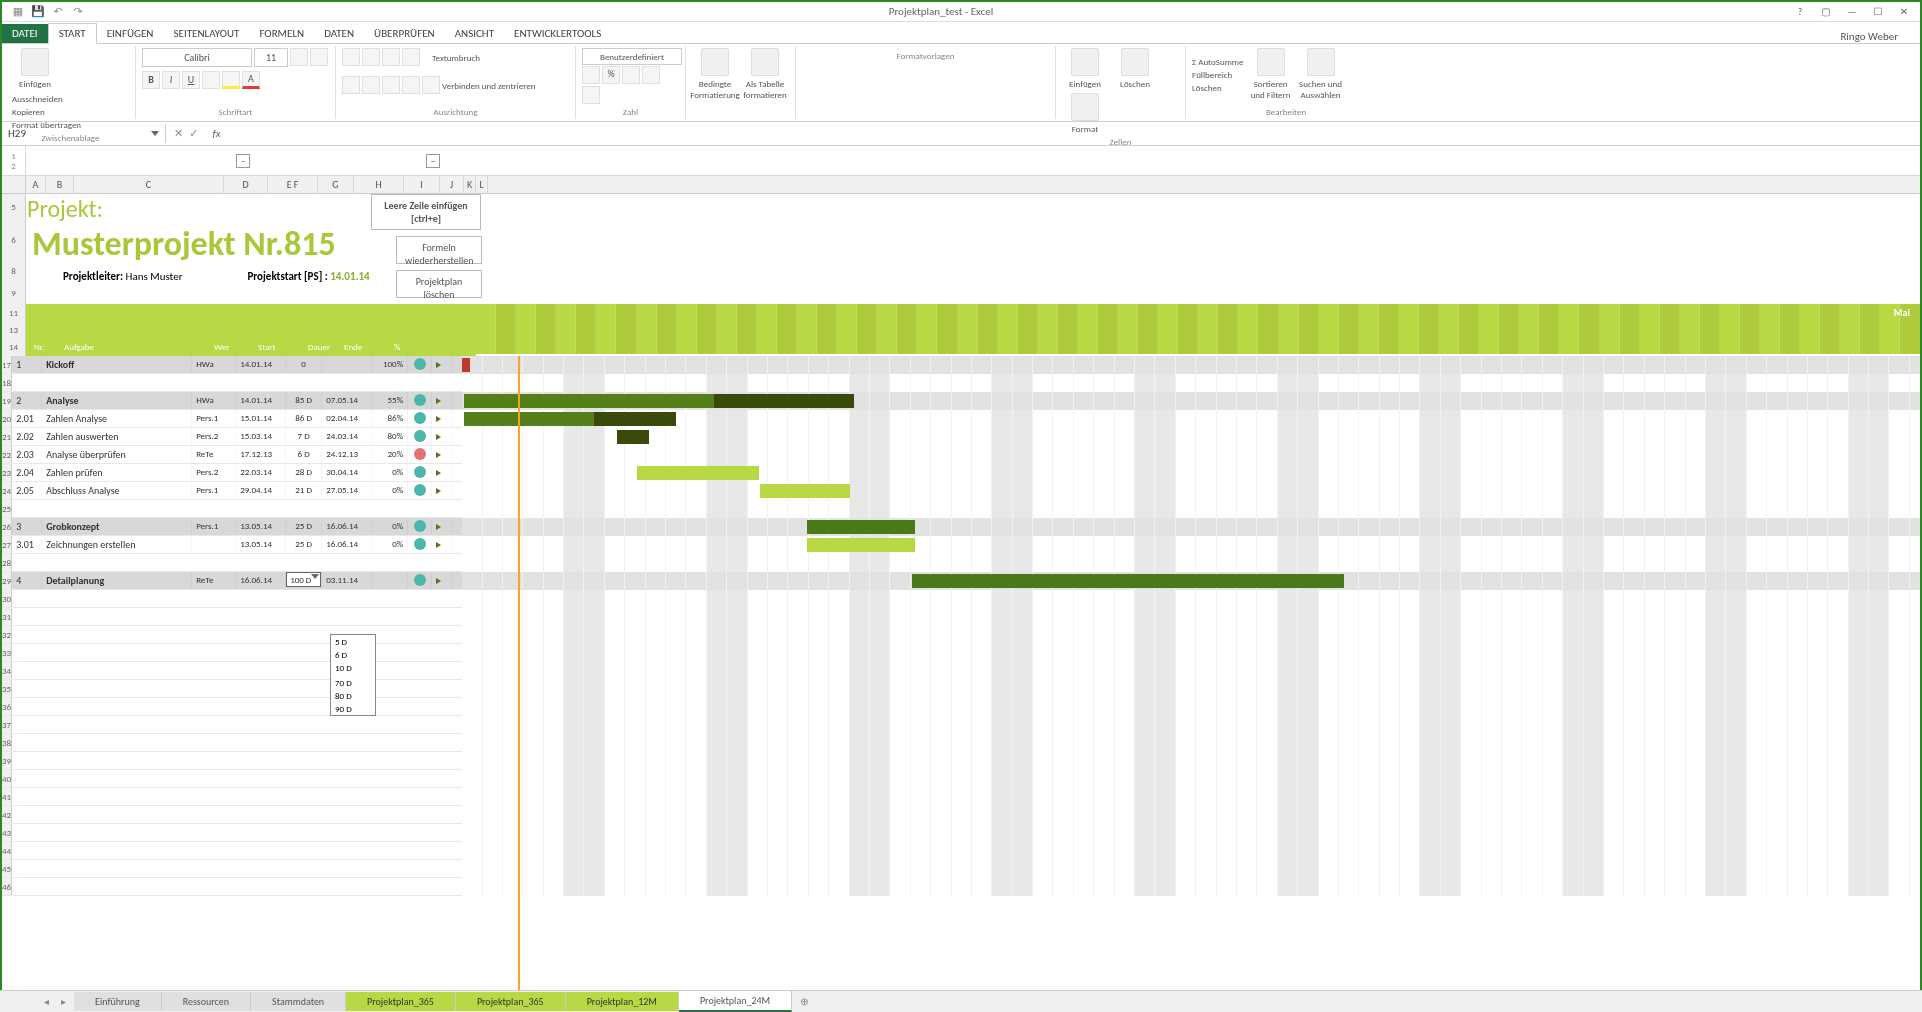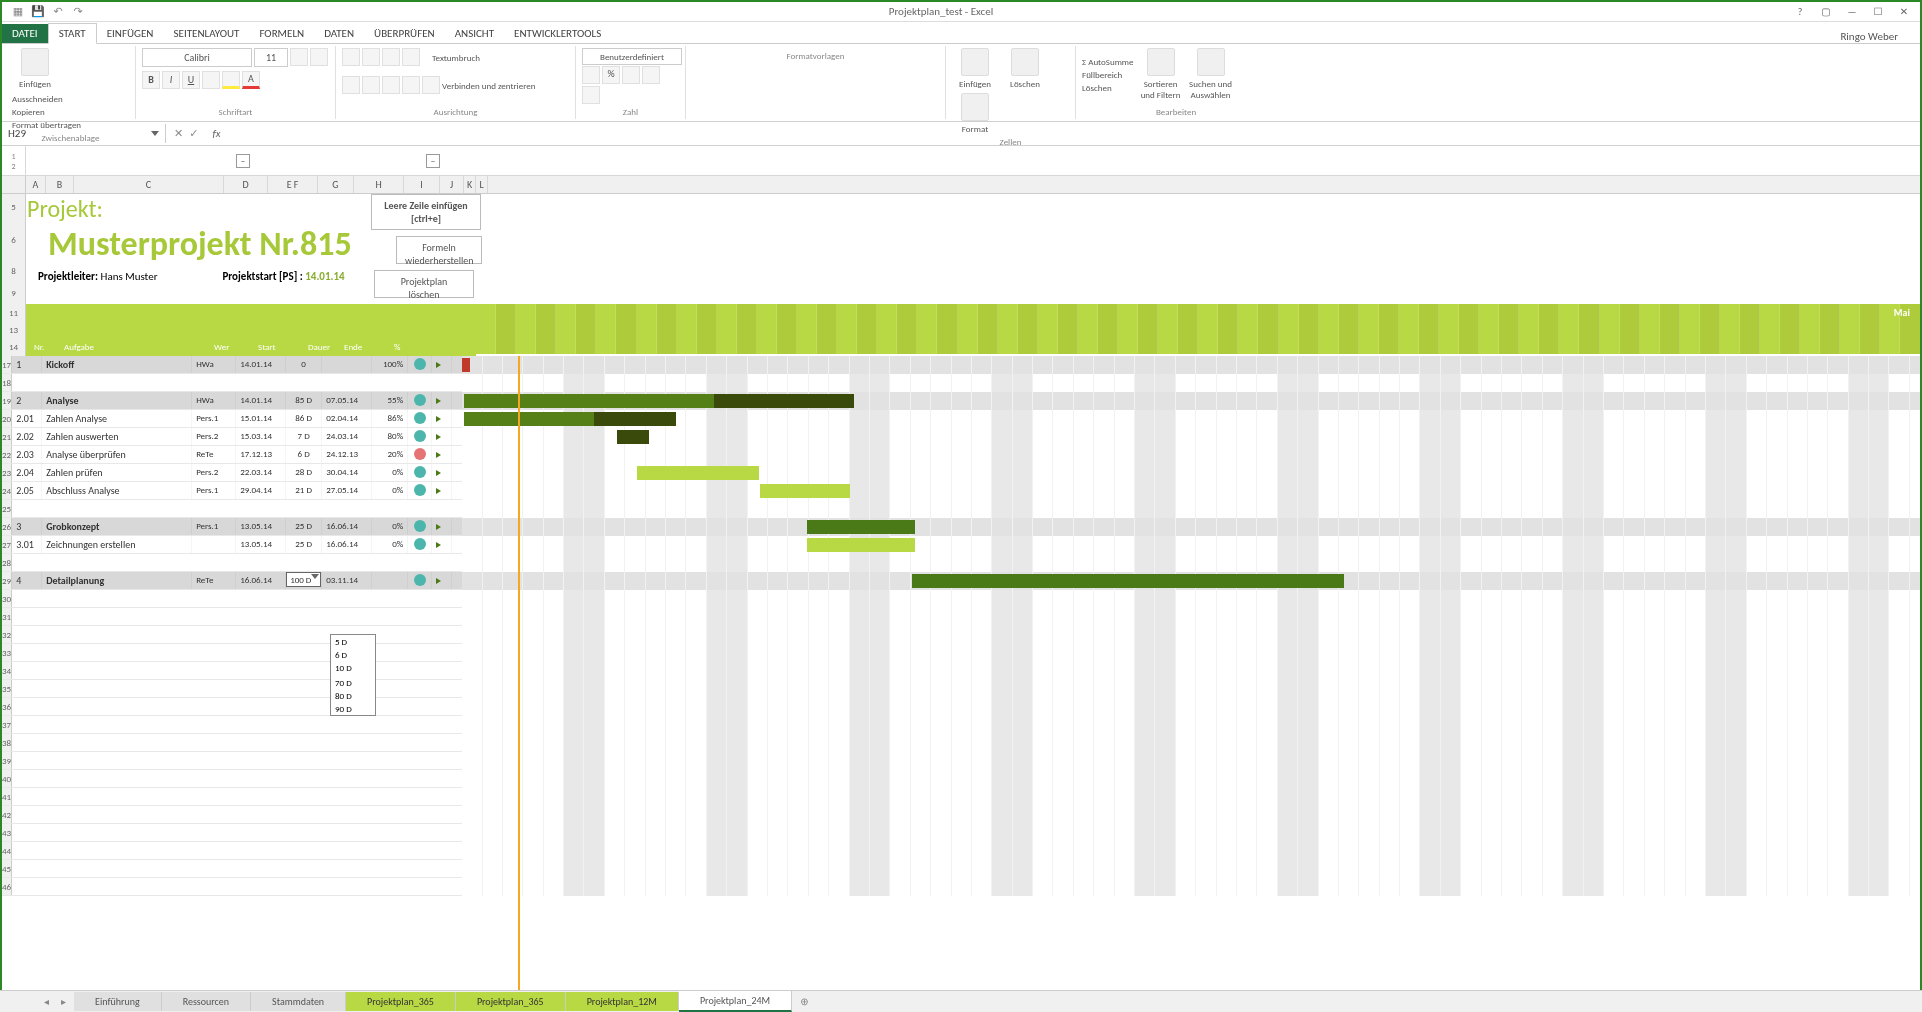--- a/index.html
+++ b/index.html
@@ -58,22 +58,22 @@
 .c-name { width: 150px; }
 .c-who { width: 44px; font-size: 9px; }
 .c-start { width: 50px; font-size: 9px; }
 .c-dur { width: 36px; font-size: 9px; text-align: center; }
 .c-end { width: 50px; font-size: 9px; }
 .c-prog { width: 36px; font-size: 9px; text-align: right; }
 .c-stat { width: 24px; text-align: center; }
 .c-gap { width: 20px; }
 
 .project-label { font-size: 24px; color: #a6c839; font-weight: 400; padding-left: 1px; }
-.project-title { font-size: 34px; color: #a6c839; font-weight: bold; padding-left: 22px; }
-.pl-row { font-size: 11px; padding-left: 12px; margin-top: 6px; }
+.project-title { font-size: 34px; color: #a6c839; font-weight: bold; padding-left: 6px; }
+.pl-row { font-size: 11px; padding-left: 12px; margin-top: 6px; margin-left: 25px; }
 .pl-row b { color: #000; }
 .ps-date { color: #8aad2f; font-weight: bold; }
 
 .action-box { position: absolute; border: 1px solid #bbb; background: #fff; font-size: 10px; text-align: center; padding: 4px 8px; color: #555; cursor: default; }
 
 .gantt-header { background: #b8d943; height: 50px; }
 .week-col { width: 20.4px; border-right: 1px solid rgba(255,255,255,0.15); }
 .day-strip { display: flex; height: 100%; }
 .day-cell { width: 20.4px; height: 18px; border-right: 1px solid #f2f2f2; }
 .day-cell.gray-bg { background: #e2e2e2; }
@@ -195,20 +195,33 @@
     <div style="border:1px solid #ccc;font-size:9px;padding:2px 4px;width:100px">Benutzerdefiniert</div>
     <div class="rg-btns" style="gap:2px">
       <div class="rg-small"></div>
       <div class="rg-small">%</div>
       <div class="rg-small"></div>
       <div class="rg-small"></div>
       <div class="rg-small"></div>
     </div>
     <div class="ribbon-group-label">Zahl</div>
   </div>
+  <div class="ribbon-group" style="width:110px">
+    <div class="rg-btns">
+      <div class="rg-big">
+          <div class="ico"></div>
+          <span>Bedingte Formatierung</span>
+        </div>
+      <div class="rg-big">
+          <div class="ico"></div>
+          <span>Als Tabelle formatieren</span>
+        </div>
+    </div>
+    <div class="ribbon-group-label" style="visibility:hidden">Formatvorlagen</div>
+  </div>
   <div class="ribbon-group" style="width:260px">
     <div class="ribbon-group-label">Formatvorlagen</div>
   </div>
   <div class="ribbon-group" style="width:130px">
     <div class="rg-btns">
       <div class="rg-big">
           <div class="ico"></div>
           <span>Einfügen</span>
         </div>
       <div class="rg-big">
@@ -299,21 +312,21 @@
         <b>Projektleiter:</b>
         <span>Hans Muster</span>
         <span style="display:inline-block;width:60px"></span>
         <b>Projektstart [PS] :</b>
         <span class="ps-date">14.01.14</span>
       </div>
       <div class="action-box" style="left:345px;top:0;width:110px;height:36px;white-space:pre-line;font-weight:bold">Leere Zeile einfügen
 [ctrl+e]</div>
       <div class="action-box" style="left:370px;top:42px;width:86px;height:28px;white-space:pre-line">Formeln
 wiederherstellen</div>
-      <div class="action-box" style="left:348px;top:76px;width:100px;height:28px;white-space:pre-line">Projektplan
+      <div class="action-box" style="left:370px;top:76px;width:86px;height:28px;white-space:pre-line">Projektplan
 löschen</div>
     </div>
   </div>
 
   <div style="display:flex;height:52px">
     <div style="width:24px;background:#f0f0f0;border-right:1px solid #ccc;font-size:9px;color:#666;text-align:center">
       <div style="height:18px;line-height:18px">11</div>
         <div style="height:16px;line-height:16px">13</div>
         <div style="height:18px;line-height:18px">14</div>
     </div>

